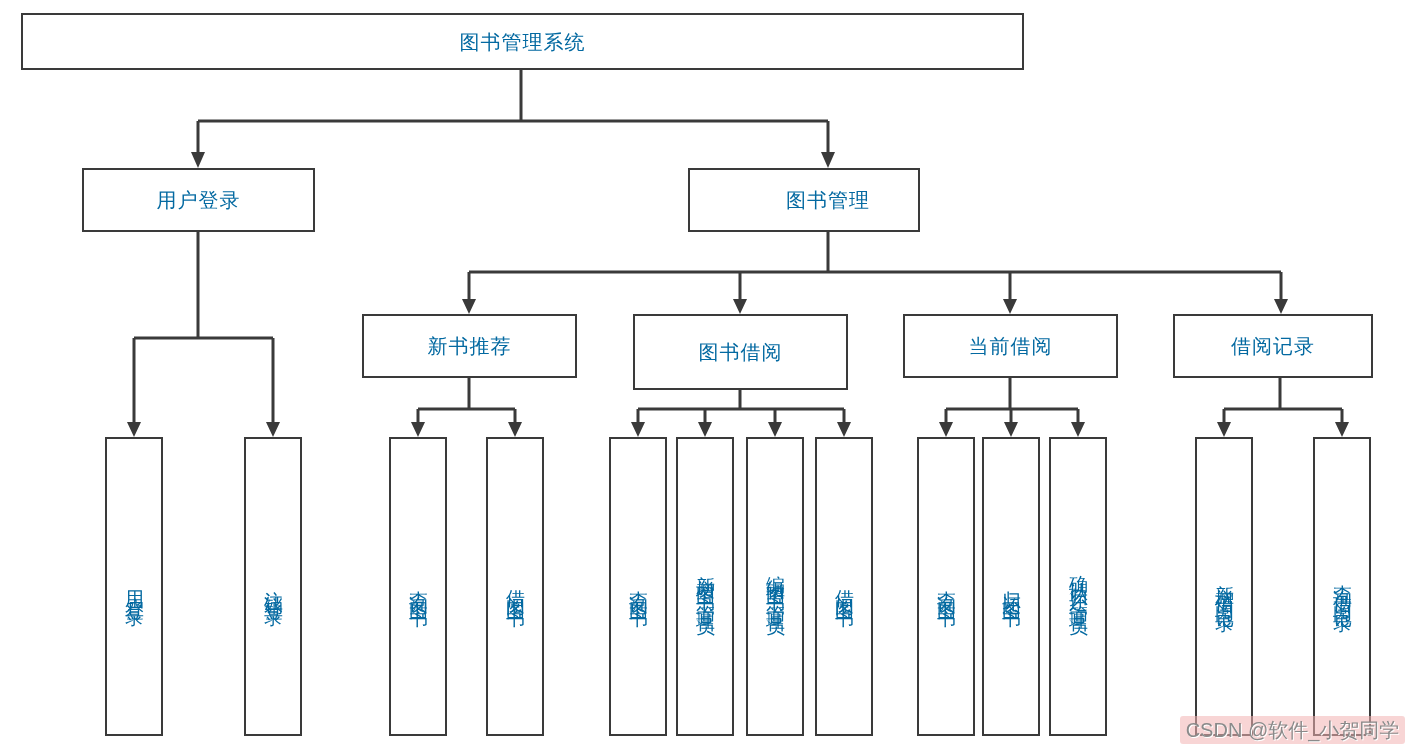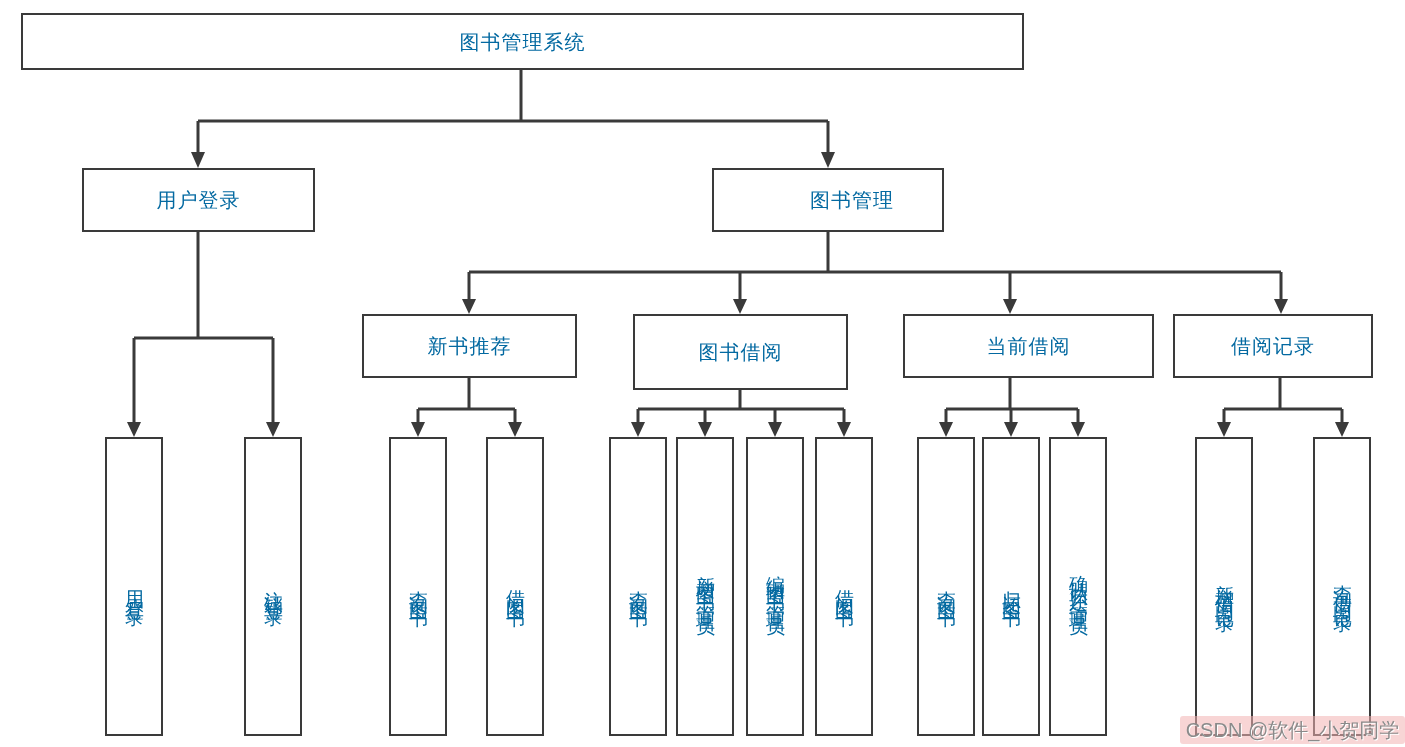--- a/index.html
+++ b/index.html
@@ -40,25 +40,25 @@
     writing-mode: vertical-rl;
     text-orientation: mixed;
     font-size: 19px;
     letter-spacing: 6px;
     white-space: normal;
   }
   
   .n-root   { left: 21px;   top: 13px;  width: 1003px; height: 57px; }
   
   .n-login  { left: 82px;   top: 168px; width: 233px;  height: 64px; }
-  .n-mgmt   { left: 712px;  top: 168px; width: 232px;  height: 64px; padding-left: 48px; }
+  .n-mgmt   { left: 688px;  top: 168px; width: 232px;  height: 64px; padding-left: 48px; }
   
   .n-nbr    { left: 362px;  top: 314px; width: 215px;  height: 64px; }
   .n-bb     { left: 633px;  top: 314px; width: 215px;  height: 76px; }
-  .n-cb     { left: 903px;  top: 314px; width: 251px;  height: 64px; }
+  .n-cb     { left: 903px;  top: 314px; width: 215px;  height: 64px; }
   .n-br     { left: 1173px; top: 314px; width: 200px;  height: 64px; }
   
   .leaf     { top: 437px; width: 58px; height: 299px; }
   .n-l1  { left: 105px; }
   .n-l2  { left: 244px; }
   .n-l3  { left: 389px; }
   .n-l4  { left: 486px; }
   .n-l5  { left: 609px; }
   .n-l6  { left: 676px; }
   .n-l7  { left: 746px; }

